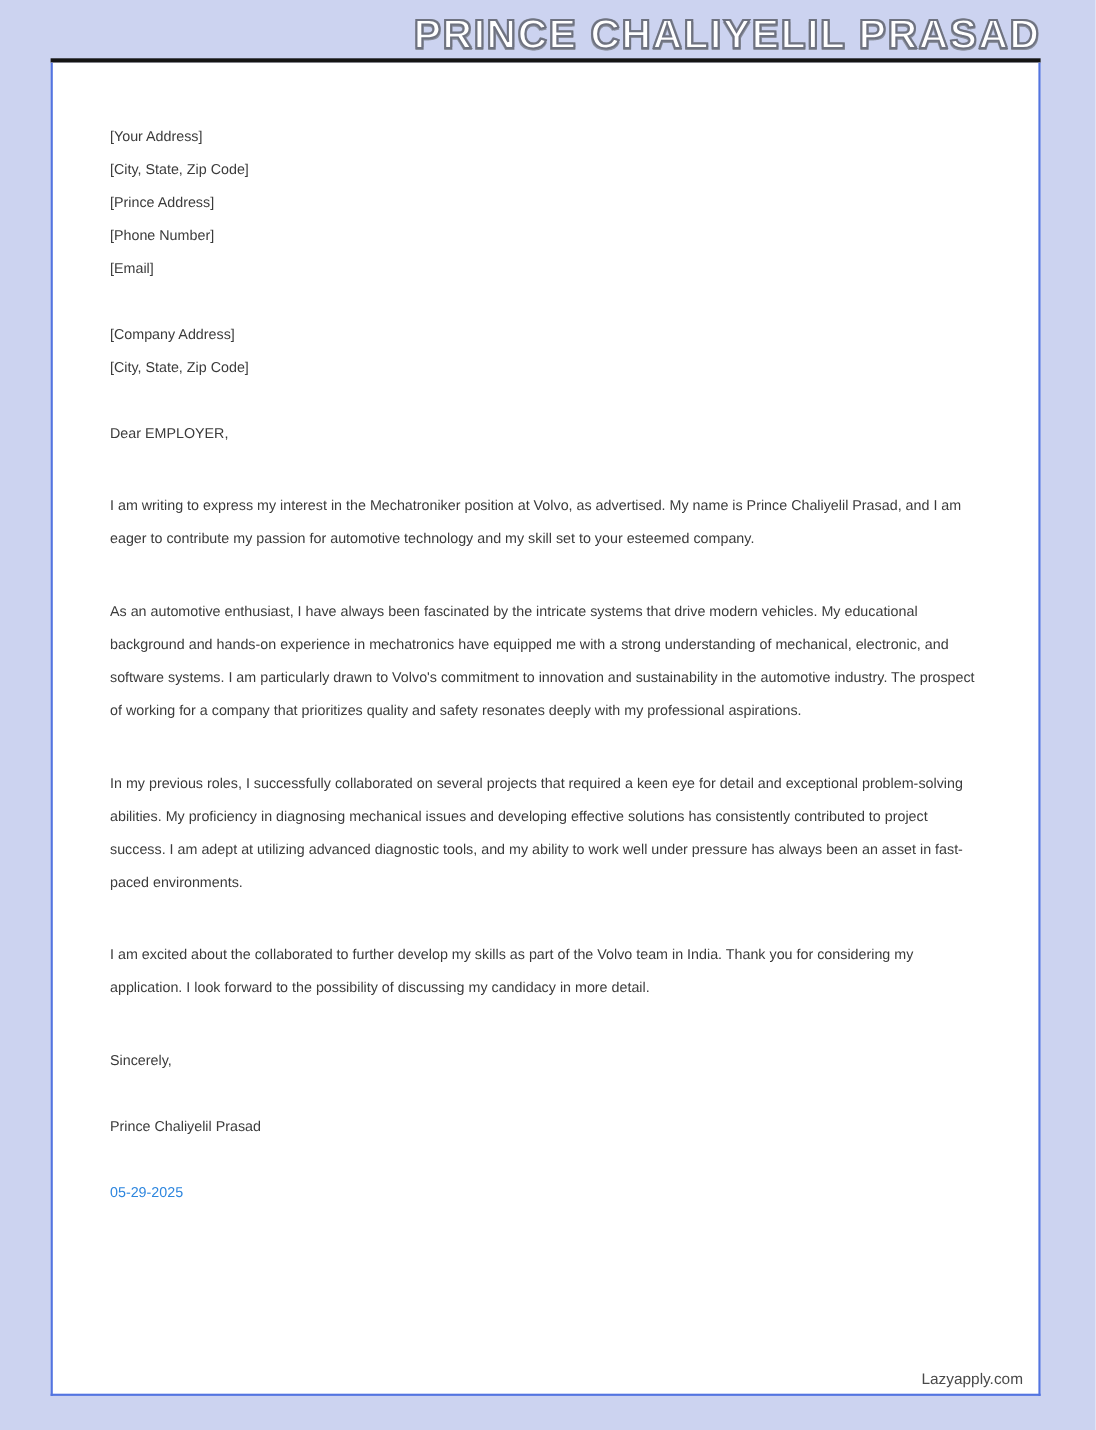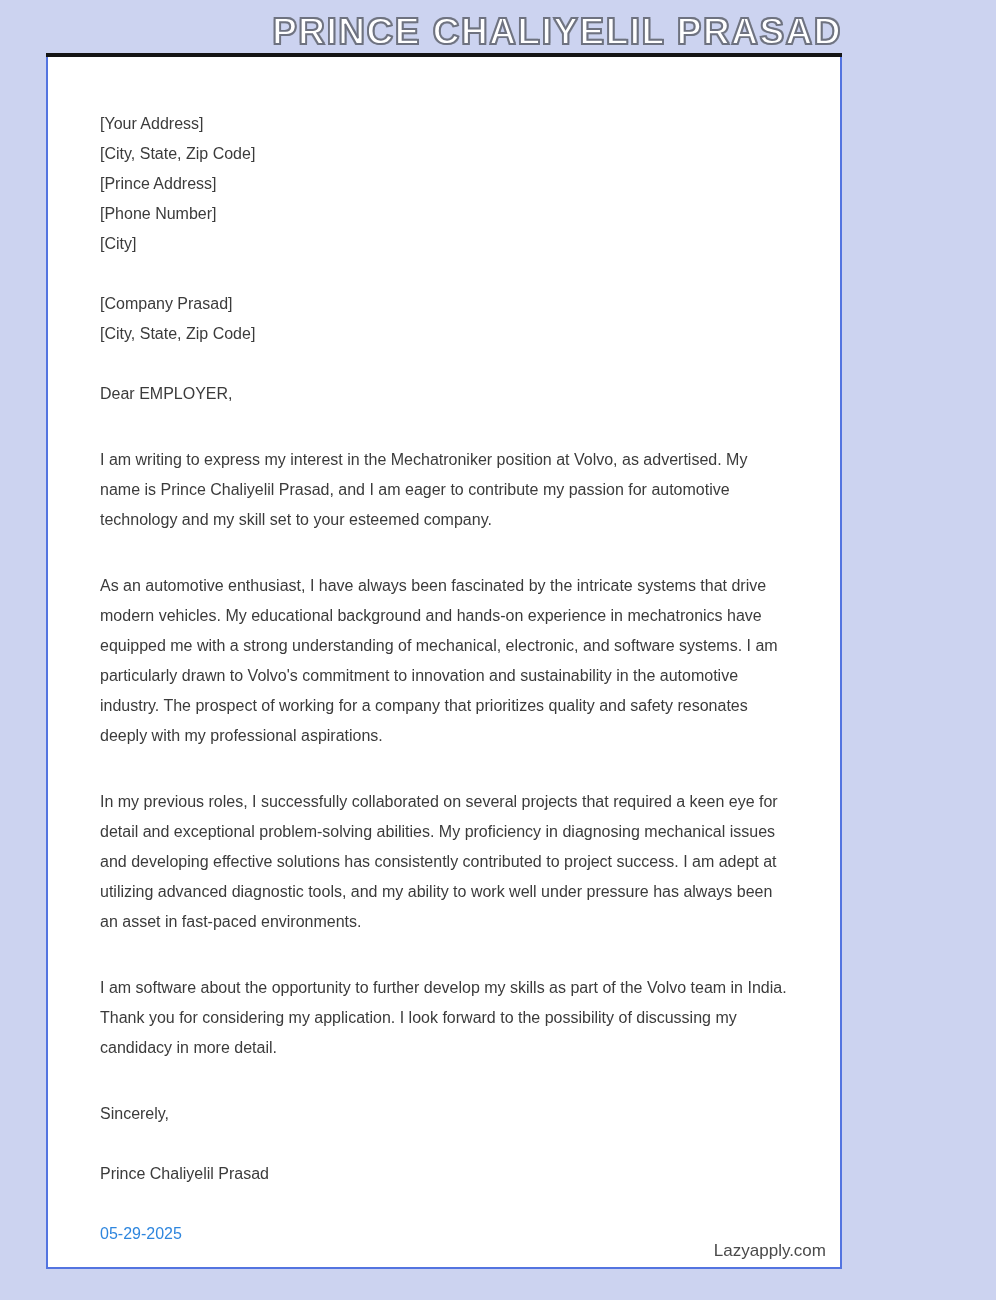--- a/index.html
+++ b/index.html
@@ -10,21 +10,21 @@
   }
   body {
     background: #ccd3f0;
     position: relative;
     overflow: hidden;
   }
   .frame {
     position: absolute;
     left: 46px;
     top: 10px;
-    width: 796px;
+    width: 900px;
   }
   .header-row {
     height: 40px;
     display: flex;
     justify-content: flex-end;
     align-items: flex-end;
   }
   .header-name {
     font-size: 37px;
     font-weight: bold;
@@ -48,34 +48,34 @@
   .sheet {
     background: #ffffff;
     border: 2px solid #5374e0;
     border-top: none;
     min-height: 1212px;
     padding: 52px 52px 14px 52px;
     position: relative;
   }
   .letter {
     color: #3b3b3b;
-    font-size: 16px;
+    font-size: 13px;
     line-height: 30px;
   }
   .block { margin-bottom: 30px; }
   .para { margin-bottom: 30px; margin-top: 36px; }
   .date-line {
     color: #2e86de;
     margin-top: 30px;
   }
   .watermark {
     position: absolute;
     right: 14px;
     bottom: 6px;
-    font-size: 17px;
+    font-size: 14px;
     color: #4a4a4a;
   }
 </style>
 </head>
 <body>
 
 <div class="frame">
 
   <div class="header-row">
     <div class="header-name">PRINCE CHALIYELIL PRASAD</div>
@@ -84,34 +84,34 @@
   <div class="top-rule"></div>
 
   <div class="sheet">
     <div class="letter">
 
       <div class="block">
         <div>[Your Address]</div>
         <div>[City, State, Zip Code]</div>
         <div>[Prince Address]</div>
         <div>[Phone Number]</div>
-        <div>[City]</div>
+        <div>[Email]</div>
       </div>
 
       <div class="block">
-        <div>[Company Prasad]</div>
+        <div>[Company Address]</div>
         <div>[City, State, Zip Code]</div>
       </div>
 
       <div class="block">Dear EMPLOYER,</div>
 
       <div class="para">I am writing to express my interest in the Mechatroniker position at Volvo, as advertised. My name is Prince Chaliyelil Prasad, and I am eager to contribute my passion for automotive technology and my skill set to your esteemed company.</div>
       <div class="para">As an automotive enthusiast, I have always been fascinated by the intricate systems that drive modern vehicles. My educational background and hands-on experience in mechatronics have equipped me with a strong understanding of mechanical, electronic, and software systems. I am particularly drawn to Volvo's commitment to innovation and sustainability in the automotive industry. The prospect of working for a company that prioritizes quality and safety resonates deeply with my professional aspirations.</div>
       <div class="para">In my previous roles, I successfully collaborated on several projects that required a keen eye for detail and exceptional problem-solving abilities. My proficiency in diagnosing mechanical issues and developing effective solutions has consistently contributed to project success. I am adept at utilizing advanced diagnostic tools, and my ability to work well under pressure has always been an asset in fast-paced environments.</div>
-      <div class="para">I am software about the opportunity to further develop my skills as part of the Volvo team in India. Thank you for considering my application. I look forward to the possibility of discussing my candidacy in more detail.</div>
+      <div class="para">I am excited about the collaborated to further develop my skills as part of the Volvo team in India. Thank you for considering my application. I look forward to the possibility of discussing my candidacy in more detail.</div>
 
       <div class="para">Sincerely,</div>
 
       <div>Prince Chaliyelil Prasad</div>
 
       <div class="date-line">05-29-2025</div>
 
     </div>
 
     <div class="watermark">Lazyapply.com</div>

